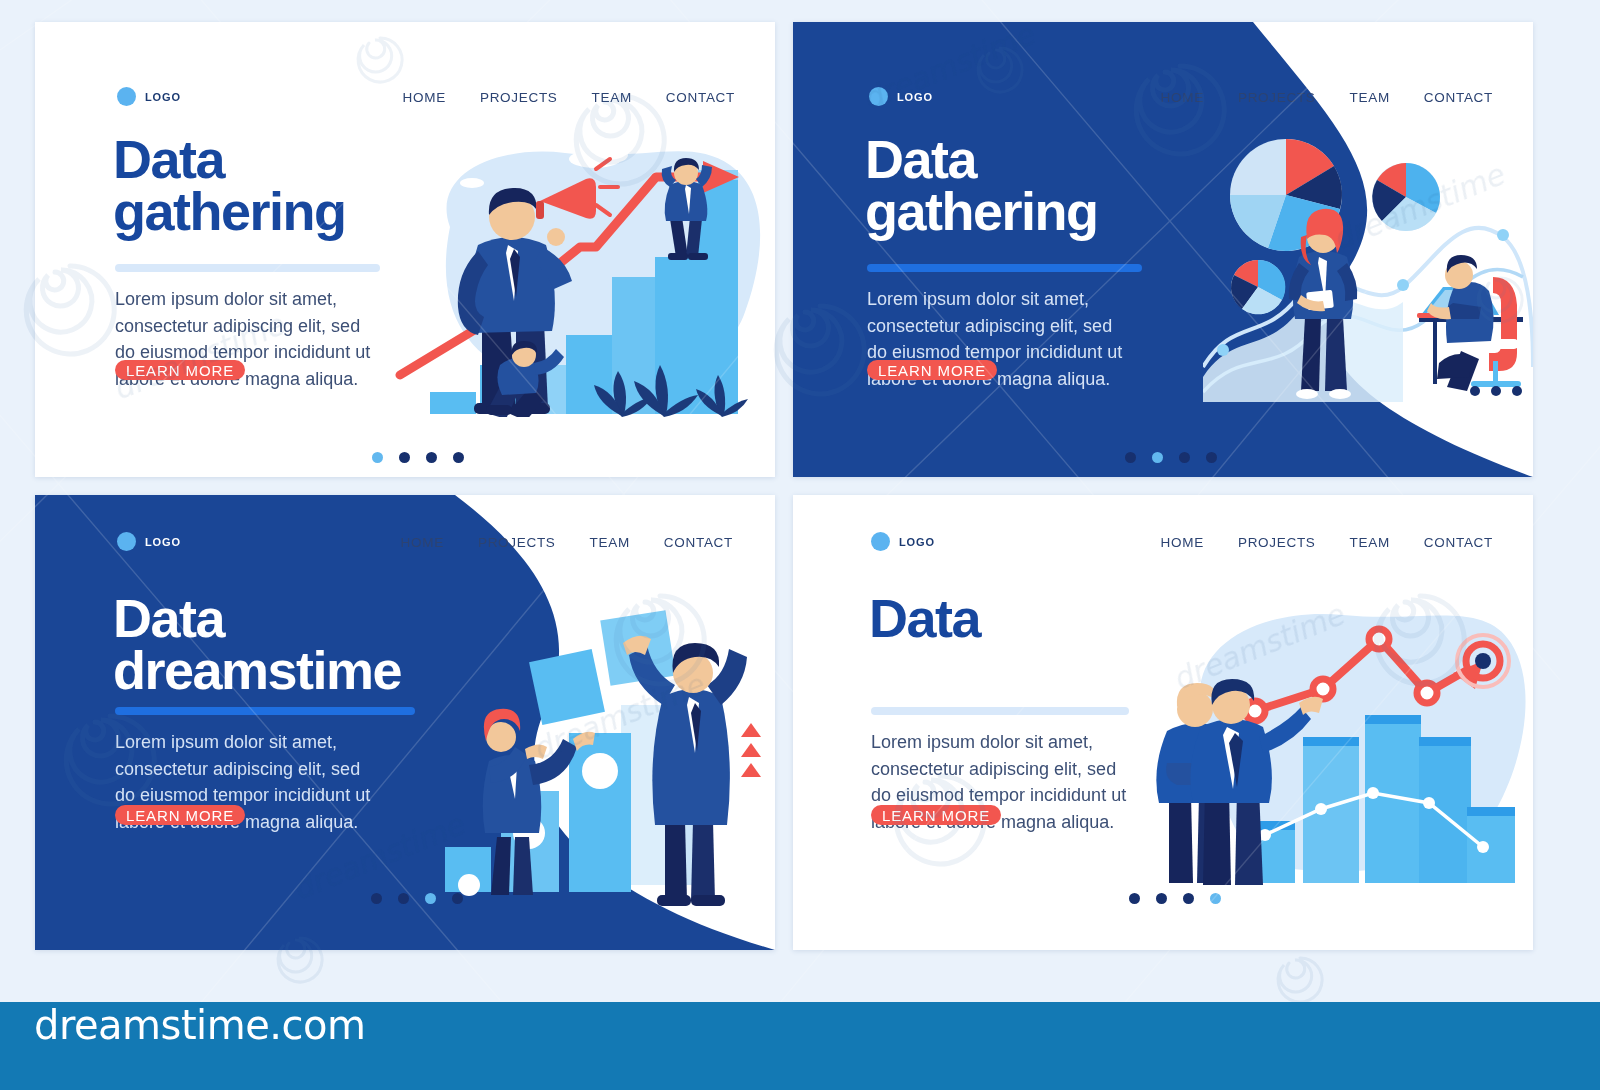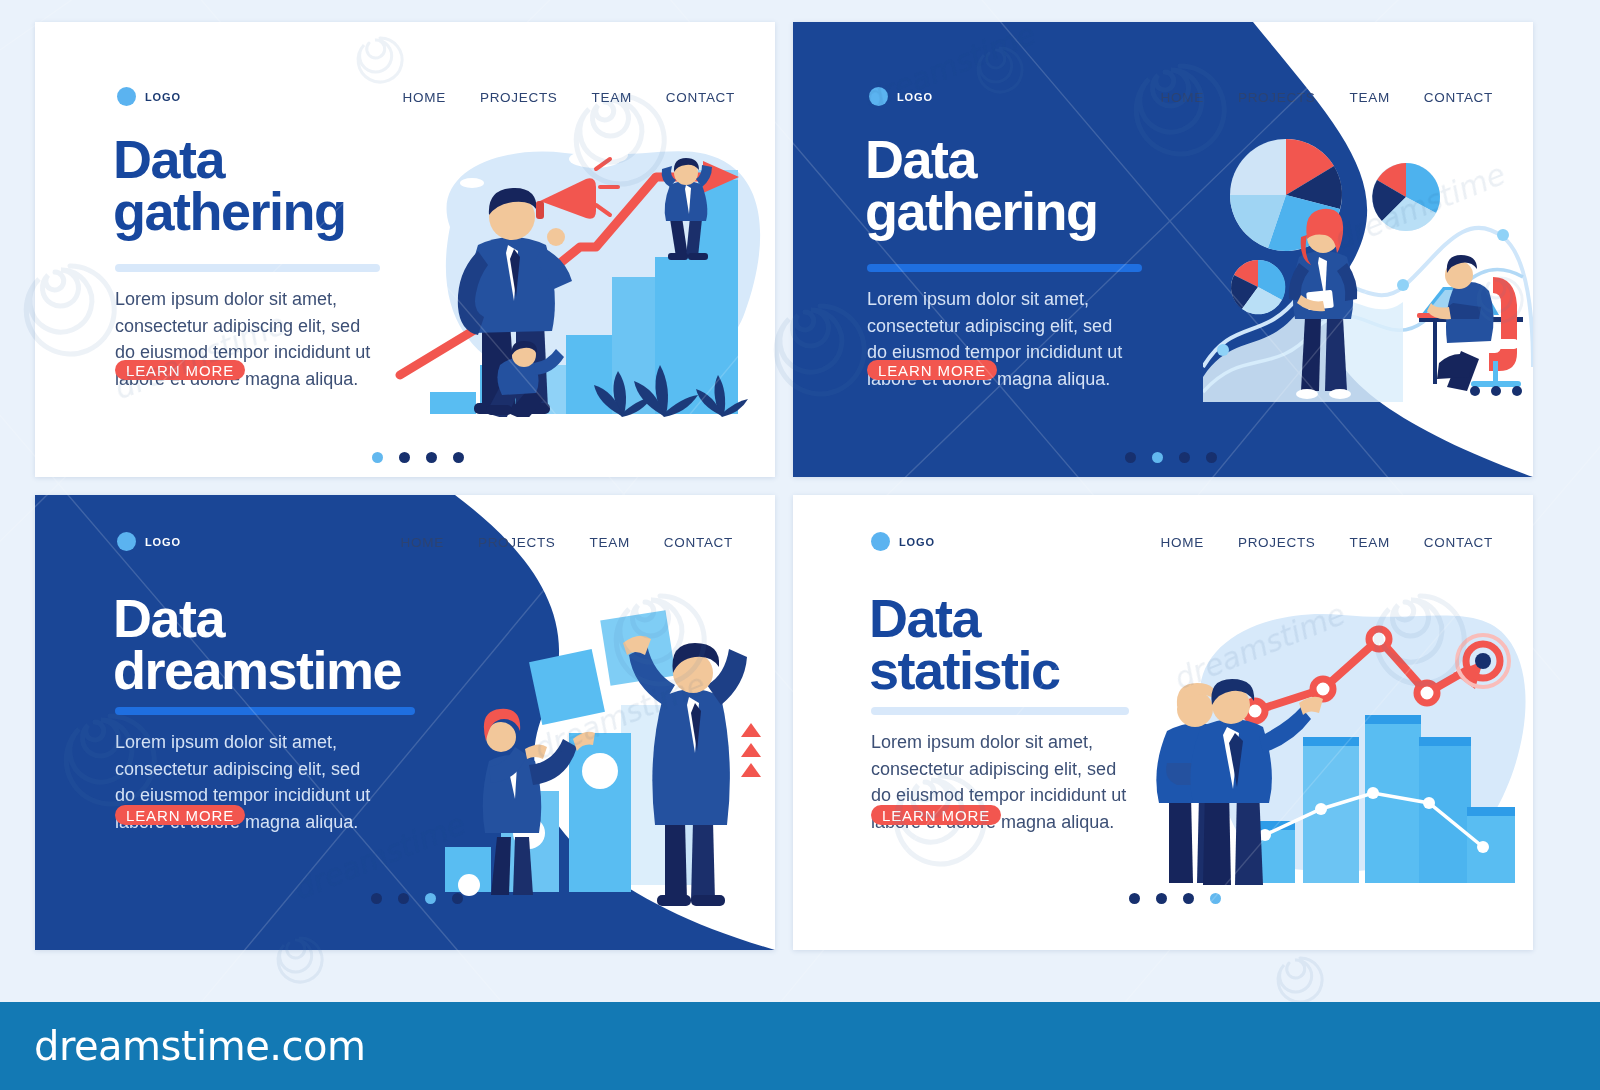--- a/index.html
+++ b/index.html
@@ -60,21 +60,21 @@
 
   .dots { position:absolute; display:flex; gap:16px; z-index:8; }
   .dot { width:11px; height:11px; border-radius:50%; background:#17306e; }
   .dot.active { background:#62b8ef; }
 
   
   .illus { position:absolute; z-index:5; }
 
   
   #footer { position:absolute; left:0; bottom:0; width:1600px; height:88px; background:#1379b4; z-index:70;
-            display:flex; align-items:center; justify-content:space-between; padding:0 34px; }
+            display:flex; align-items:flex-start; justify-content:space-between; padding:0 34px; }
   #ds-logo { font-size:40px; color:#fff; font-family:"DejaVu Sans", sans-serif; letter-spacing:-.5px; position:relative;}
   #ds-id { font-size:27px; color:#fff; font-weight:bold; letter-spacing:.3px; }
 </style>
 </head>
 <body>
 
 <div id="stage">
 
   <div class="panel panel-white panel-shadow" id="p1">
 
@@ -391,21 +391,20 @@
 
     <div class="nav" style="right:40px; top:40px;">
       <a href="#">HOME</a>
       <a href="#">PROJECTS</a>
       <a href="#">TEAM</a>
       <a href="#">CONTACT</a>
     </div>
 
     <h1 class="headline h-dark" style="left:76px; top:98px;">
       <span class="l">Data</span>
-      <span class="l">statistic</span>
     </h1>
 
     <div class="rule pale" style="left:78px; top:212px; width:258px;"></div>
 
     <p class="body-copy dark" style="left:78px; top:234px;">Lorem ipsum dolor sit amet, consectetur adipiscing elit, sed do eiusmod tempor incididunt ut labore et dolore magna aliqua.</p>
 
     <button class="btn" style="left:78px; top:310px;">LEARN MORE</button>
 
     <div class="dots" style="left:336px; top:398px;">
       <span class="dot"></span>

